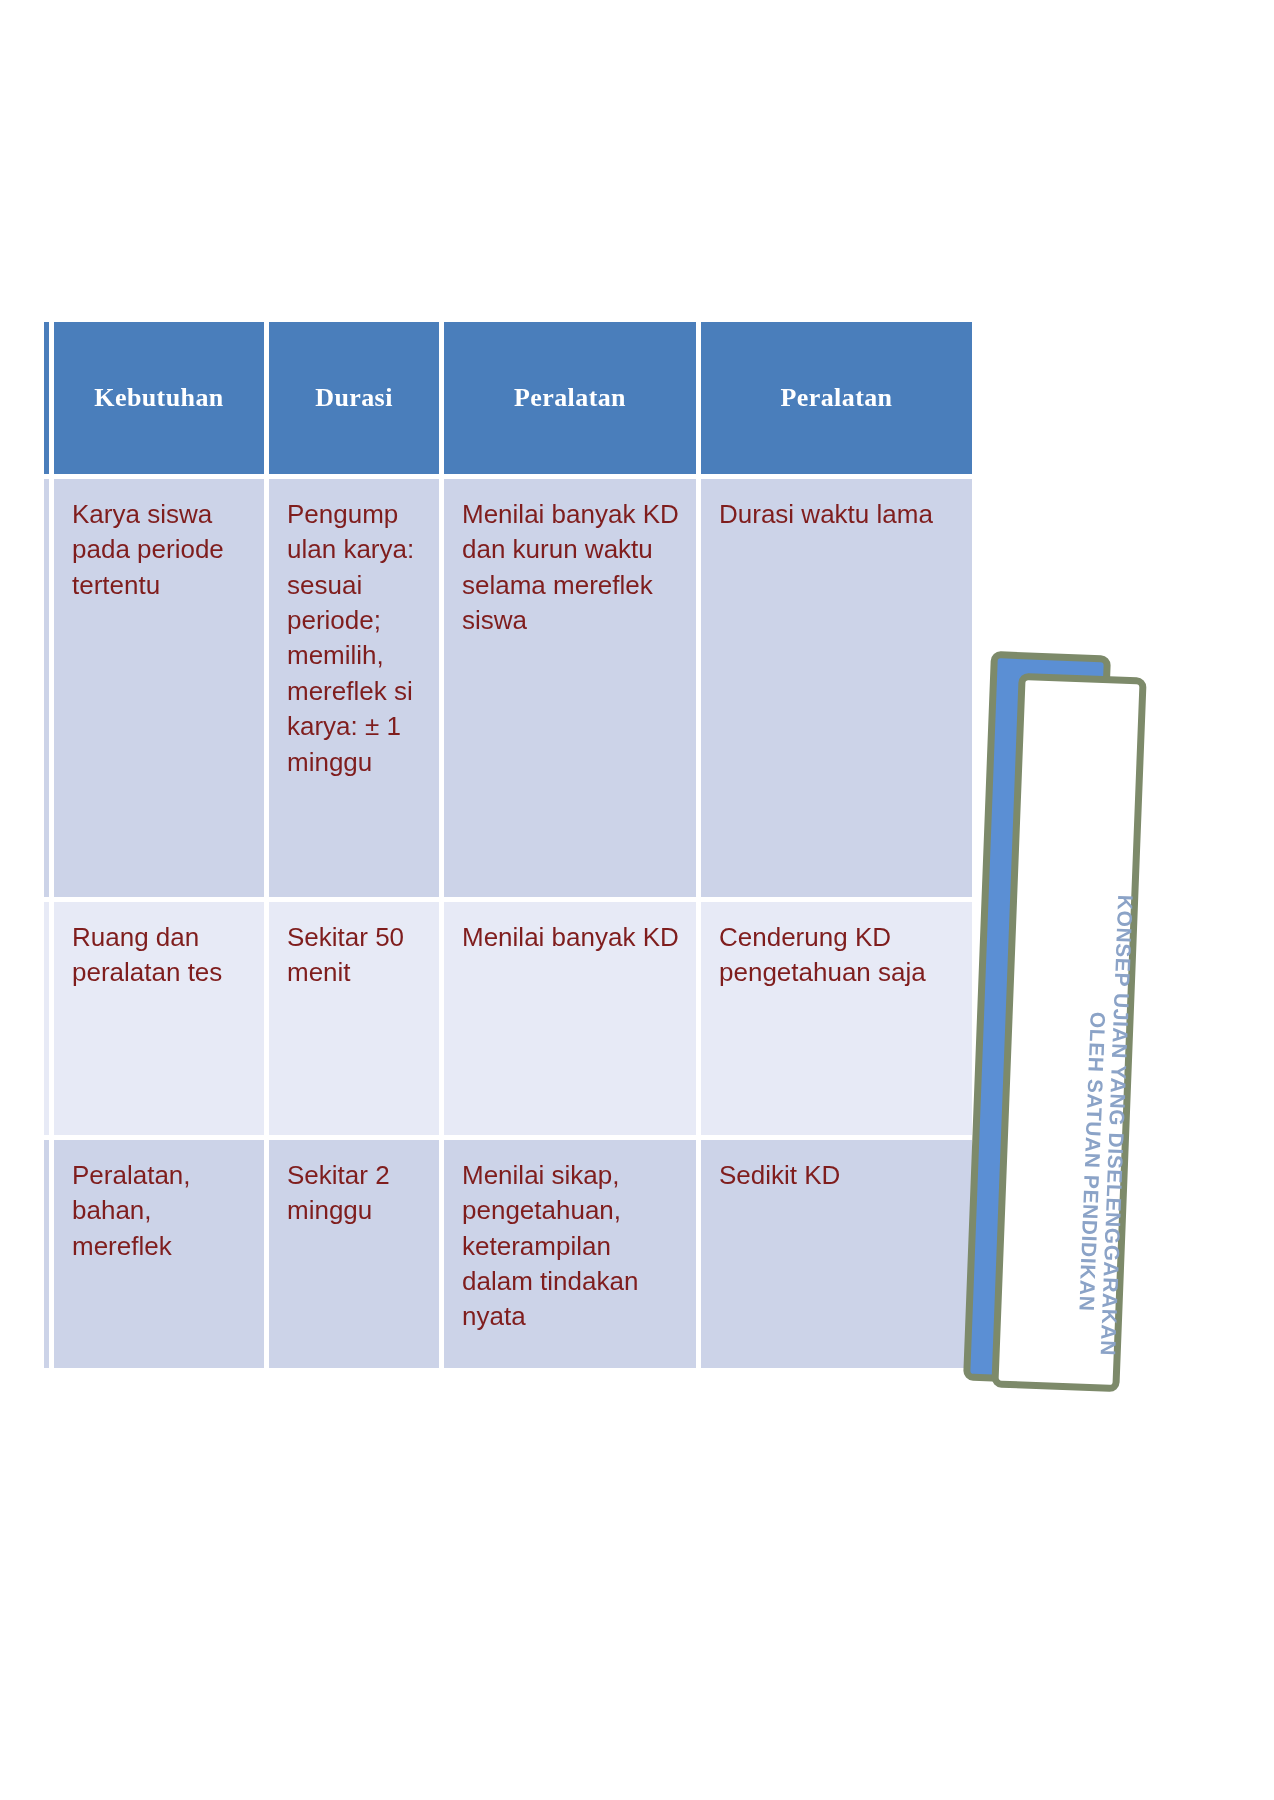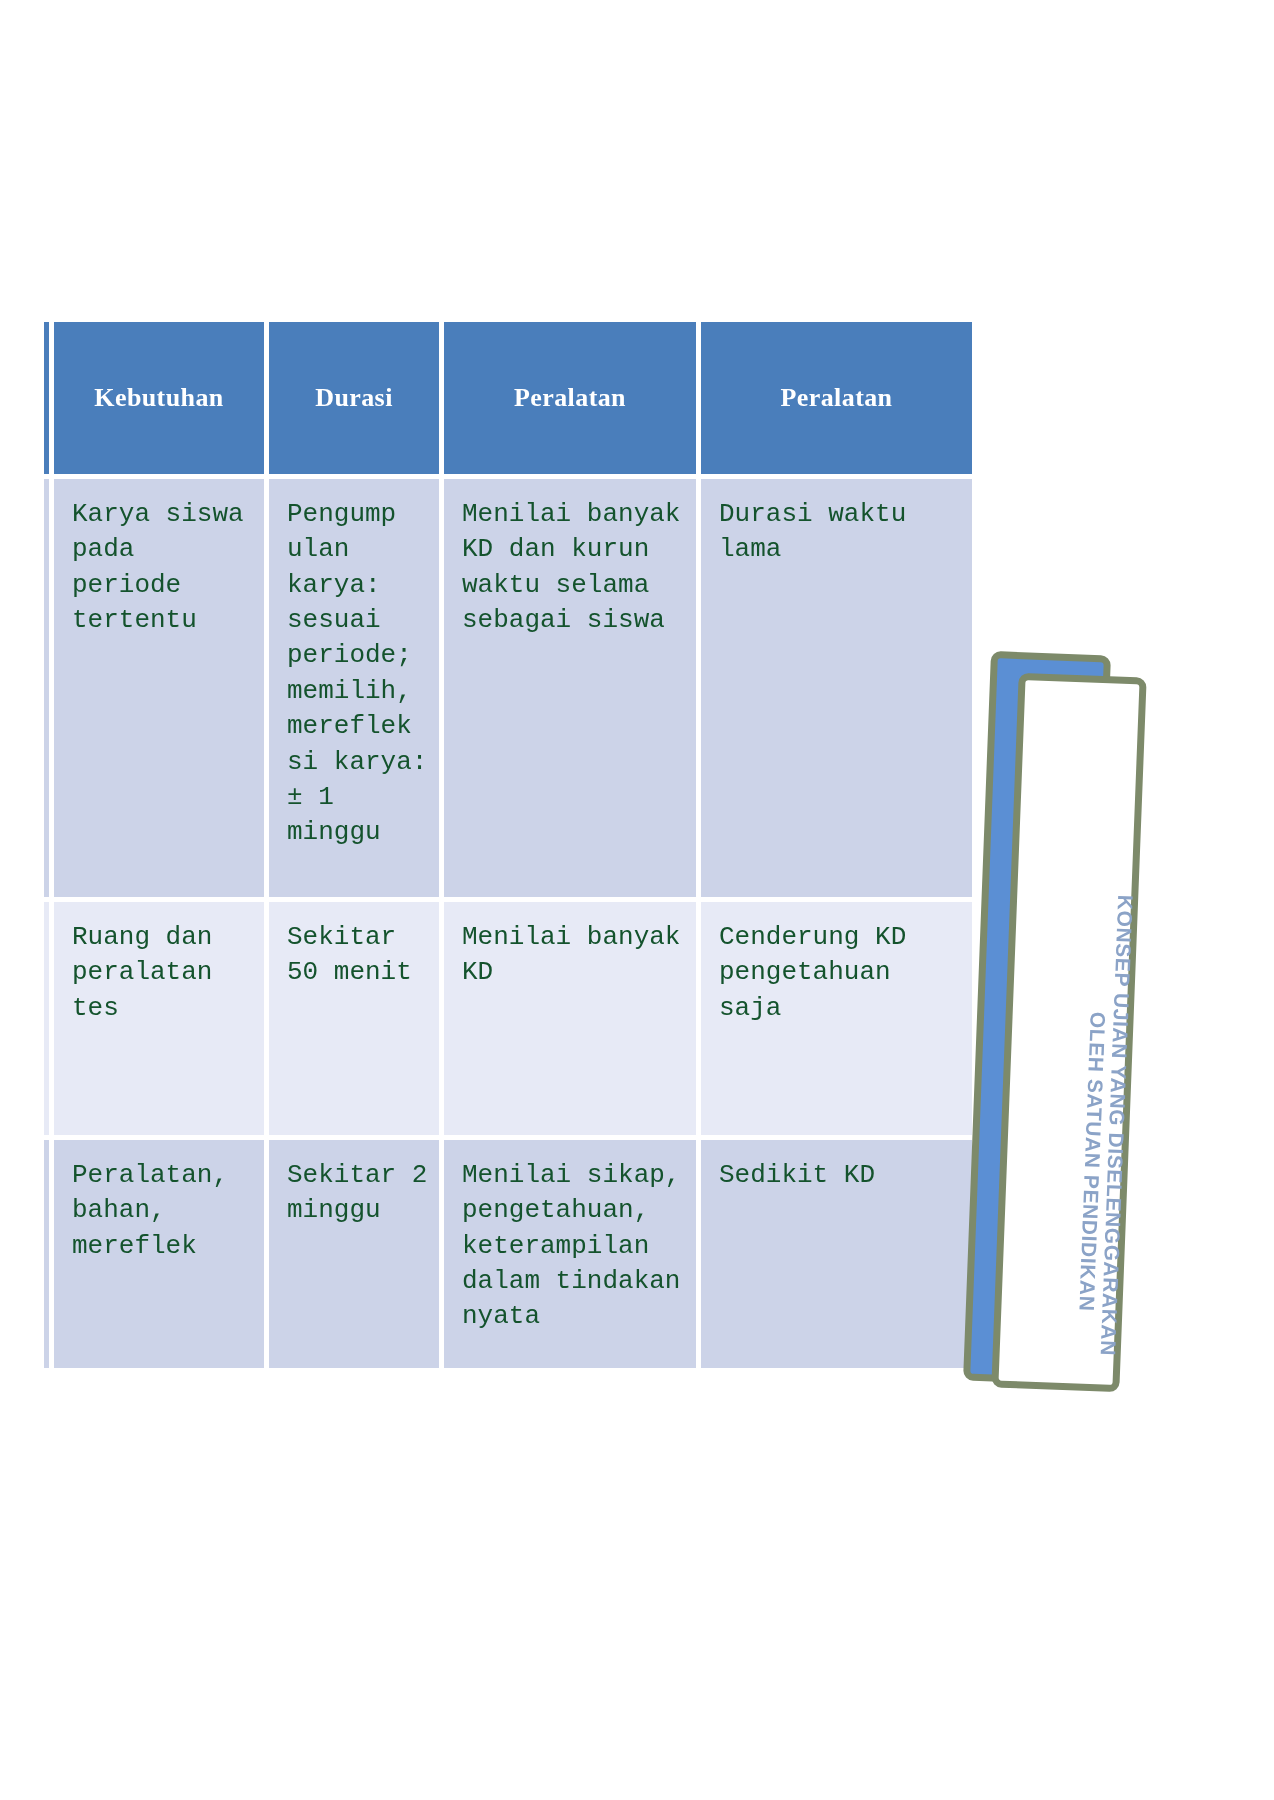--- a/index.html
+++ b/index.html
@@ -45,24 +45,24 @@
     font-family: "Liberation Serif", serif;
     font-weight: bold;
     font-size: 26px;
     text-align: center;
     vertical-align: middle;
     height: 152px;
     padding: 0 6px;
     letter-spacing: 0.4px;
   }
   table.cmp td {
-    font-family: Liberation Mono, monospace;
+    font-family: Liberation Sans, sans-serif;
     font-size: 26px;
     line-height: 1.36;
-    color: #14532d;
+    color: #7f1d1d;
     vertical-align: top;
     padding: 18px 10px 10px 18px;
   }
   tr.row-dark td { background: #ccd3e8; }
   tr.row-light td { background: #e7eaf6; }
 
   
   tr.r1 td { height: 390px; }
   tr.r2 td { height: 205px; }
   tr.r3 td { height: 200px; }
@@ -153,21 +153,21 @@
           <th>Durasi</th>
           <th>Peralatan</th>
           <th>Peralatan</th>
         </tr>
       </thead>
       <tbody>
         <tr class="row-dark r1">
           <td></td>
           <td>Karya siswa pada periode tertentu</td>
           <td>Pengump ulan karya: sesuai periode; memilih, mereflek si karya: ± 1 minggu</td>
-          <td>Menilai banyak KD dan kurun waktu selama sebagai siswa</td>
+          <td>Menilai banyak KD dan kurun waktu selama mereflek siswa</td>
           <td>Durasi waktu lama</td>
         </tr>
         <tr class="row-light r2">
           <td></td>
           <td>Ruang dan peralatan tes</td>
           <td>Sekitar 50 menit</td>
           <td>Menilai banyak KD</td>
           <td>Cenderung KD pengetahuan saja</td>
         </tr>
         <tr class="row-dark r3">

